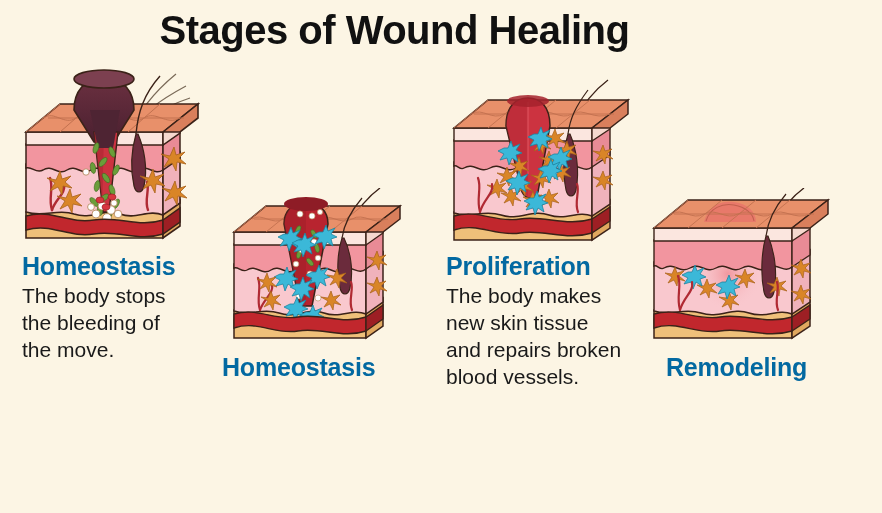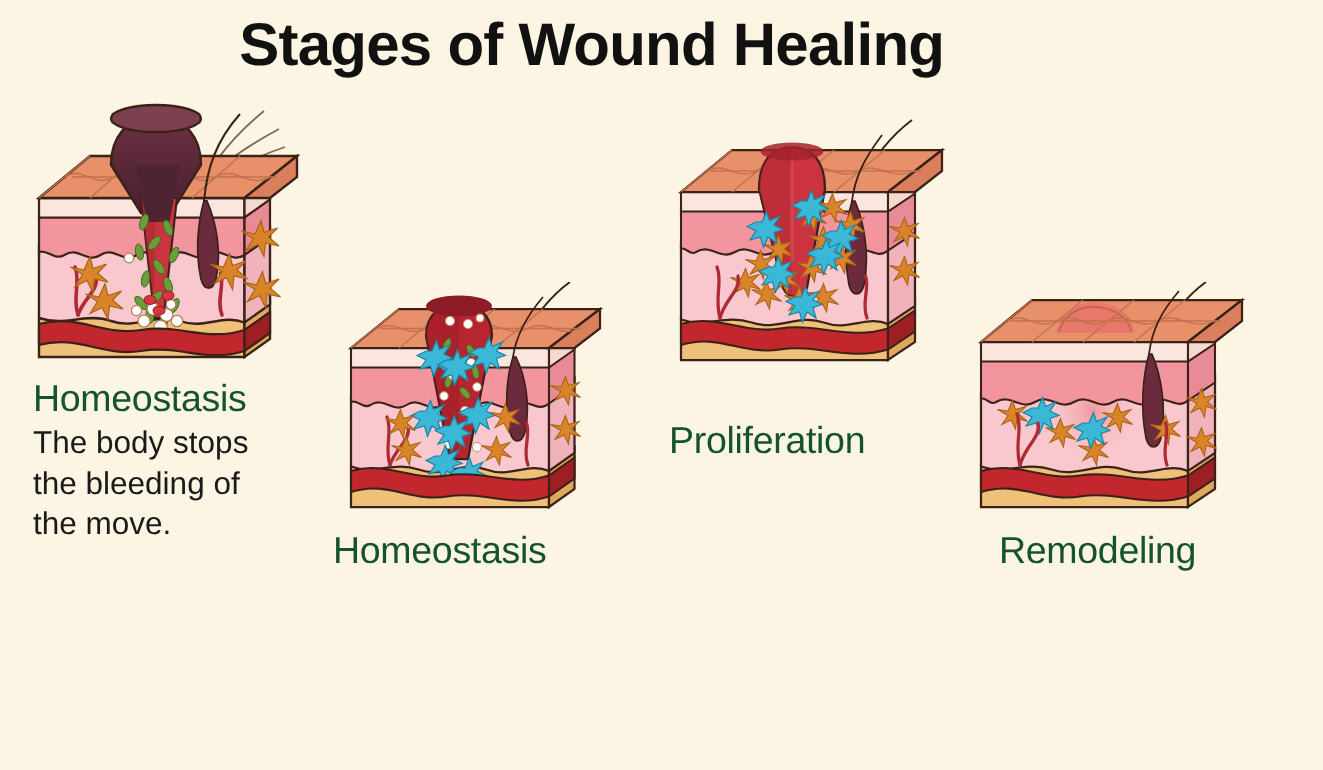--- a/index.html
+++ b/index.html
@@ -33,42 +33,42 @@
   }
   .illus {
     position: absolute;
   }
   .txtblock {
     position: absolute;
     color: #151515;
   }
   .stage-title {
     font-size: 25px;
-    font-weight: normal;
+    font-weight: bold;
     line-height: 28px;
-    color: #14532d;
+    color: #0369a1;
     margin: 0 0 2px 0;
     letter-spacing: -0.2px;
   }
   .stage-desc {
     font-size: 21px;
     line-height: 27px;
     color: #1a1a1a;
     margin: 0;
     white-space: pre-line;
   }
   
   #p1-illus { left: 8px;   top: 52px;  width: 205px; height: 205px; }
   #p2-illus { left: 224px; top: 188px; width: 185px; height: 165px; }
   #p3-illus { left: 442px; top: 78px;  width: 195px; height: 180px; }
   #p4-illus { left: 642px; top: 188px; width: 195px; height: 165px; }
 
   #p1-text { left: 22px;  top: 252px; width: 200px; }
   #p2-text { left: 222px; top: 353px; width: 225px; }
-  #p3-text { left: 446px; top: 252px; width: 205px; margin-top: 28px; }
+  #p3-text { left: 446px; top: 252px; width: 205px; }
   #p4-text { left: 650px; top: 353px; width: 225px; margin-left: 16px; }
 </style>
 </head>
 <body>
 
 <div id="canvas">
 
   <div class="title">Stages of Wound Healing</div>
 
   <div class="illus" id="p1-illus">
@@ -338,20 +338,24 @@
         <path d="M136,134 C132,124 138,114 135,106"></path>
       </g>
 
       <path d="M12,138 C36,131 54,145 78,141 C102,137 124,149 150,141 L150,155 C124,163 102,151 78,155 C54,159 36,144 12,152 Z" fill="#c1272d" stroke="#3b2218" stroke-width="1.4"></path>
       <path d="M150,141 L168,129 L168,143 L150,155 Z" fill="#9d1f24" stroke="#3b2218" stroke-width="1.4"></path>
     </svg>
   </div>
 
   <div class="txtblock" id="p3-text">
     <div class="stage-title">Proliferation</div>
+    <div class="stage-desc">The body makes
+new skin tissue
+and repairs broken
+blood vessels.</div>
   </div>
 
   <div class="illus" id="p4-illus">
     <svg viewBox="0 0 195 165" width="195" height="165">
       <defs>
         <radialGradient id="scarGlow" cx="50%" cy="50%" r="50%">
           <stop offset="0%" stop-color="#ef8f96" stop-opacity="0.85"></stop>
           <stop offset="100%" stop-color="#f9c8ce" stop-opacity="0"></stop>
         </radialGradient>
       </defs>

